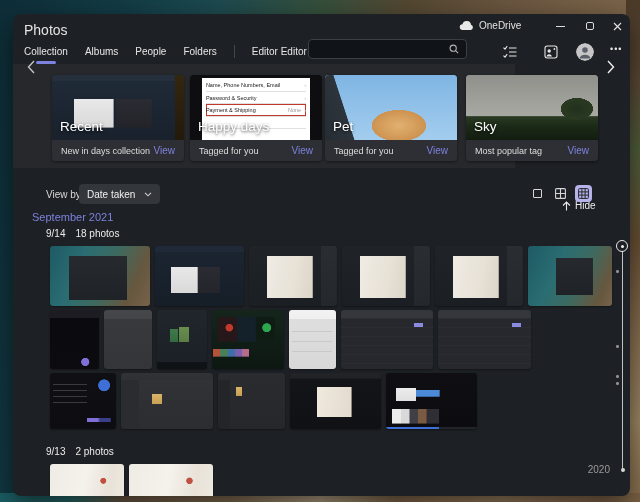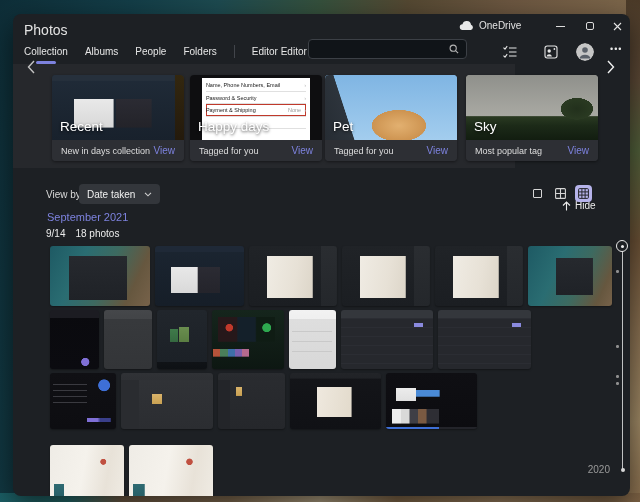--- a/index.html
+++ b/index.html
@@ -87,21 +87,21 @@
   .hide-btn { position:absolute; left:549px; top:158px; display:flex; align-items:center; gap:4px; font-size:10px; color:#ececec;margin-top:28px; }
   .viewby-label { position:absolute; left:33px; top:175px; font-size:10px; color:#d9d9d9; }
   .viewby-dd { position:absolute; left:66px; top:170px; width:81px; height:20px; background:#33363b; border-radius:4px;
     display:flex; align-items:center; justify-content:space-between; padding:0 8px; font-size:10px; color:#f0f0f0; }
   .view-toggles { position:absolute; left:516px; top:171px; display:flex; gap:6px; }
   .vt-btn { width:17px; height:17px; border-radius:4px; display:flex; align-items:center; justify-content:center; }
   .vt-btn.selected { background:var(--toggle-bg); }
   .vt-square { width:9px; height:9px; border:1.2px solid #d6d6d6; border-radius:1px; display:block; }
 
   
-  .month-header { position:absolute; left:34px; top:197px; font-size:11px; color:var(--accent); }
+  .month-header { position:absolute; left:19px; top:197px; font-size:11px; color:var(--accent); }
   .gallery { position:absolute; left:37px; top:213px; }
   .sec-header { display:flex; gap:10px; font-size:10px; color:#ececec; height:13px; margin-left:-4px; margin-bottom:6px; align-items:center; }
   .prow { display:flex; gap:5px; margin-bottom:4px; }
   .psection { margin-bottom:16px; }
   .thumb { height:100%; border-radius:3px; background-repeat:no-repeat; background-color:#24262a; flex:0 0 auto; box-shadow:0 1px 2px rgba(0,0,0,.35); }
 
   
   .k-desktop-teal { background-image:linear-gradient(#26292e,#1f2227),linear-gradient(115deg,#1e5a64 0%,#2a6d72 30%,#3d6a60 55%,#66573f 80%,#77624a 100%); background-size:58% 74%,100% 100%; background-position:45% 62%,0 0; }
   .k-desktop-teal2 { background-image:linear-gradient(#26292e,#1f2227),linear-gradient(115deg,#1e5a64 0%,#2a6d72 35%,#3d6a60 60%,#66573f 85%,#77624a 100%); background-size:44% 62%,100% 100%; background-position:60% 52%,0 0; }
   .k-shop-dark { background-image:linear-gradient(#e8e8e8,#d9d9d9),linear-gradient(#2b2b33,#24242b),linear-gradient(#1f2937,#1f2937),linear-gradient(#1b2531,#161e28); background-size:30% 44%,26% 44%,100% 10%,100% 100%; background-position:26% 62%,64% 62%,0 0,0 0; }
@@ -356,20 +356,24 @@
         </div>
         <div class="prow" style="height: 56px;">
           <div class="thumb k-dialog-dark" style="width: 66px;"></div>
           <div class="thumb k-explorer" style="width: 92px;"></div>
           <div class="thumb k-explorer-dark" style="width: 67px;"></div>
           <div class="thumb k-photo-viewer" style="width: 91px;"></div>
           <div class="thumb k-video-editor" style="width: 91px;"></div>
         </div>
       </div>
       <div class="psection">
+        <div class="sec-header">
+          <span>9/13</span>
+          <span>2 photos</span>
+        </div>
         <div class="prow" style="height: 56px;">
           <div class="thumb k-bath-light" style="width: 74px;"></div>
           <div class="thumb k-bath-light" style="width: 84px;"></div>
         </div>
       </div>
     </div>
 
   <div class="scrub-line"></div>
   <div class="scrub-handle"></div>
   <span class="scrub-dot" style="top:256px"></span>

